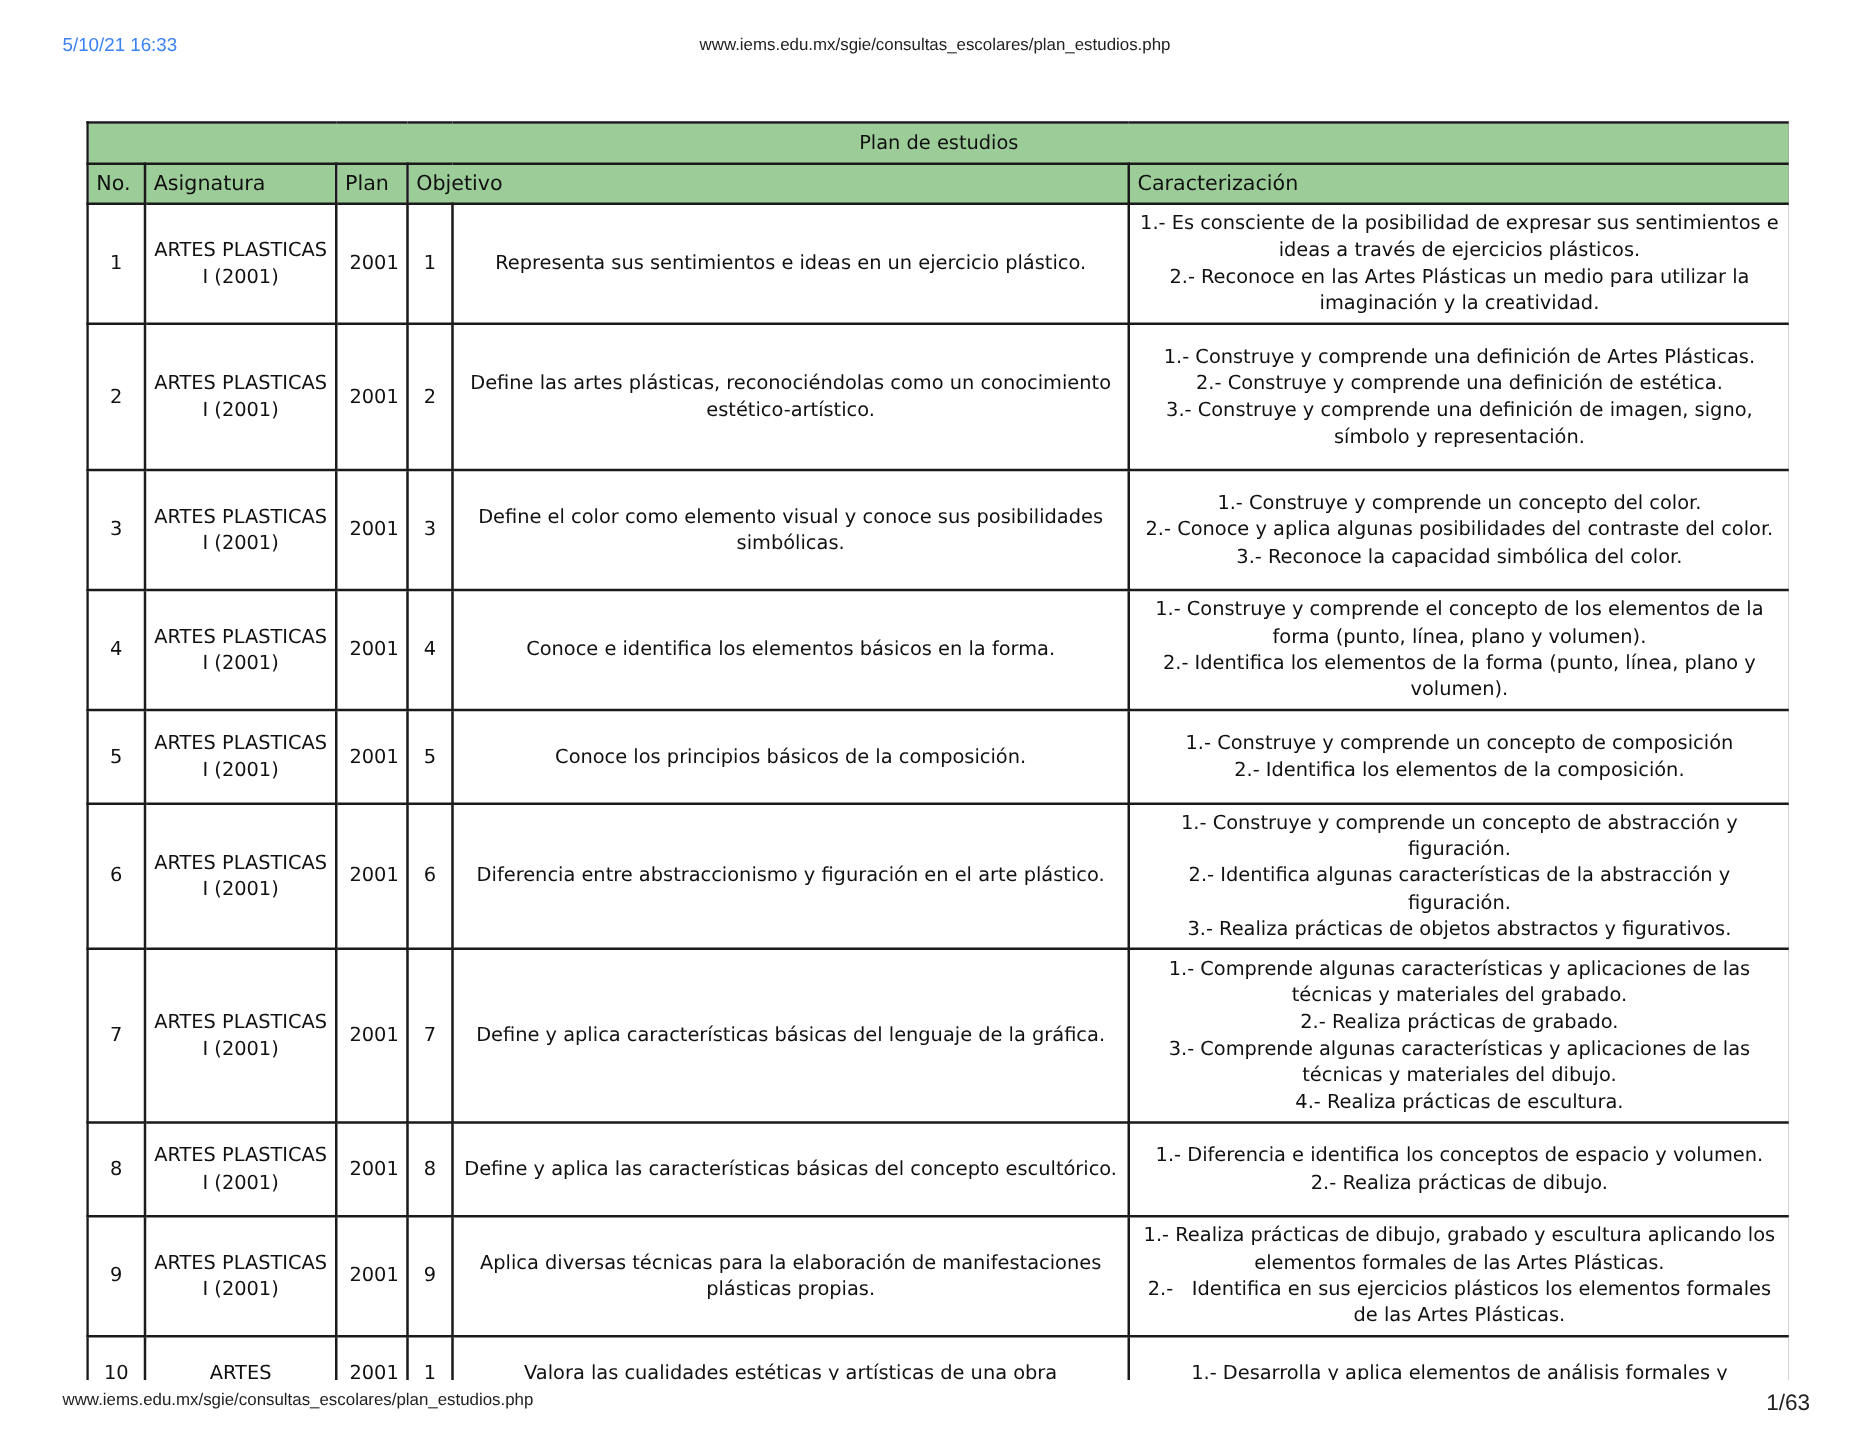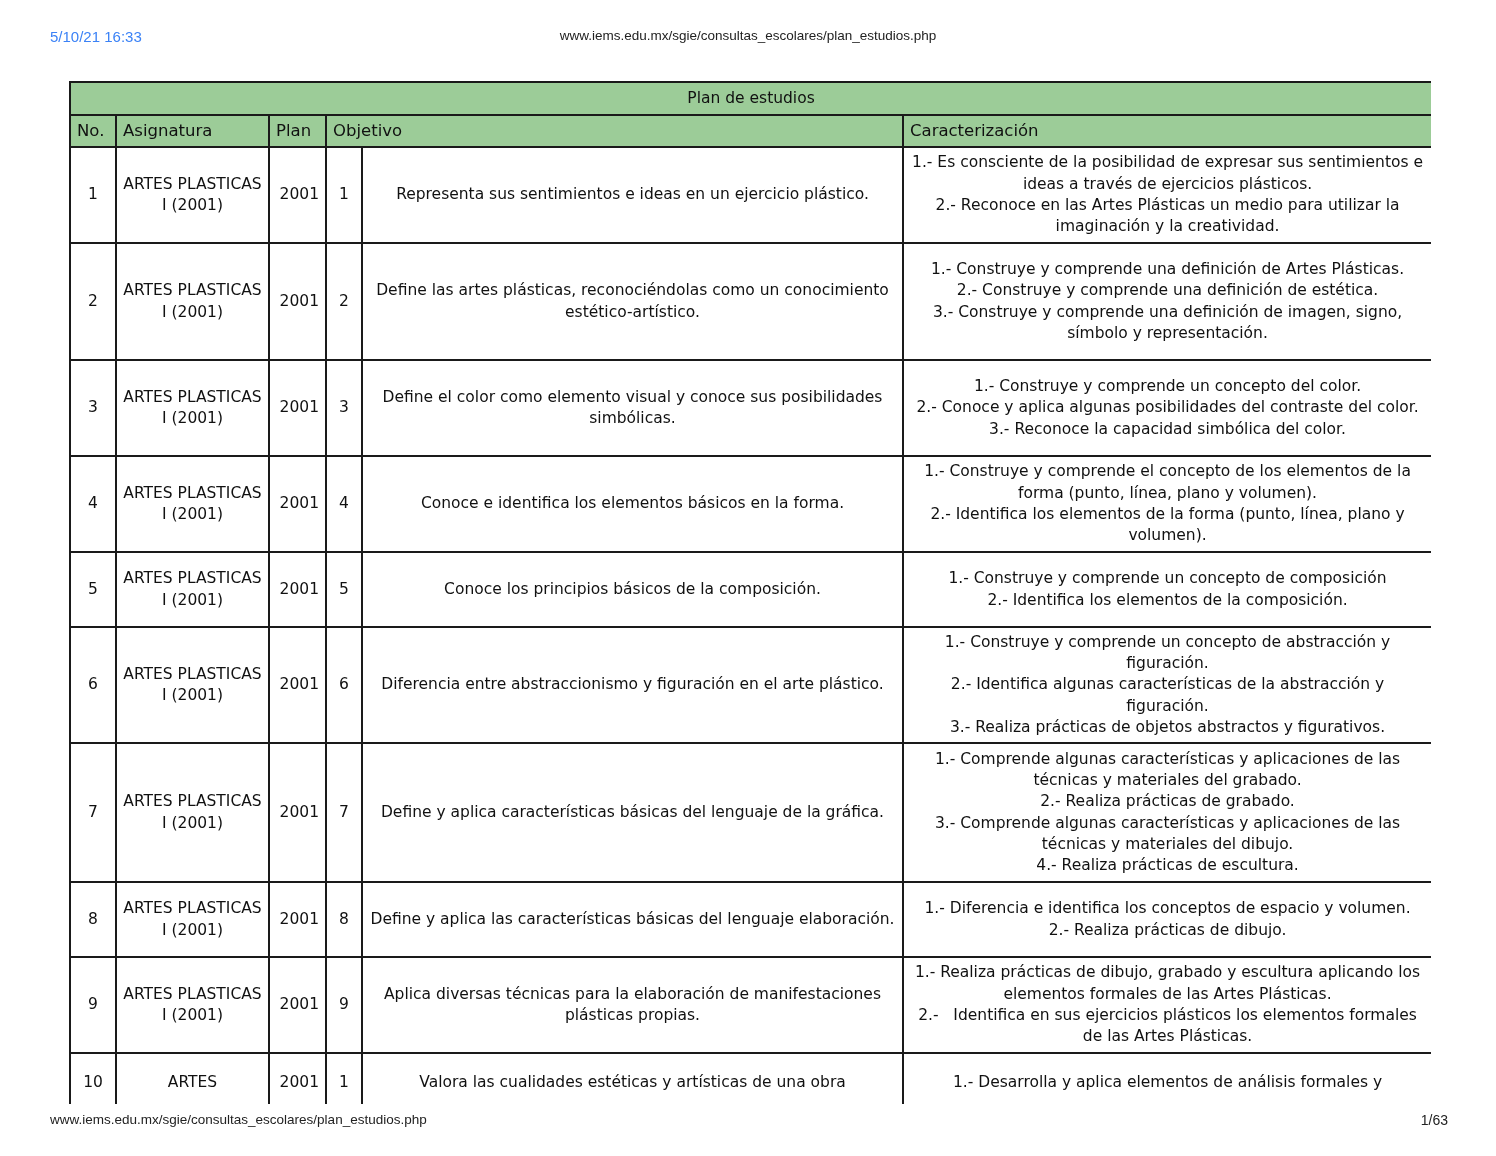--- a/index.html
+++ b/index.html
@@ -39,37 +39,38 @@
     top: 1112px;
     font-family: "Liberation Sans", sans-serif;
     font-size: 13.5px;
     color: #222;
   }
   .print-footer-right {
     position: absolute;
     right: 48px;
     top: 1112px;
     font-family: "Liberation Sans", sans-serif;
-    font-size: 14px;
+    font-size: 18px;
     color: #222;
   }
   .table-clip {
     position: absolute;
     left: 69px;
     top: 81px;
     width: 1362px;
     height: 1023px;
     overflow: hidden;
   }
   table.plan {
     border-collapse: collapse;
     width: 1362px;
     table-layout: fixed;
     font-size: 15.5px;
     line-height: 21.3px;
+    margin-top: 16px;
   }
   table.plan td, table.plan th {
     border: 2px solid #1a1a1a;
     padding: 0 6px;
     vertical-align: middle;
     font-weight: normal;
     overflow: hidden;
   }
   .title-row th {
     background: #9ccc98;
@@ -210,21 +211,21 @@
             <span class="car-line">3.- Comprende algunas características y aplicaciones de las técnicas y materiales del dibujo.</span>
             <span class="car-line">4.- Realiza prácticas de escultura.</span>
           </td>
   </tr>
 
   <tr style="height: 75px;">
     <td class="c-no">8</td>
     <td class="c-asig">ARTES PLASTICAS I (2001)</td>
     <td class="c-plan">2001</td>
     <td class="c-objn">8</td>
-    <td class="c-obj">Define y aplica las características básicas del lenguaje elaboración.</td>
+    <td class="c-obj">Define y aplica las características básicas del concepto escultórico.</td>
     <td class="c-car">
             <span class="car-line">1.- Diferencia e identifica los conceptos de espacio y volumen.</span>
             <span class="car-line">2.- Realiza prácticas de dibujo.</span>
           </td>
   </tr>
 
   <tr style="height: 96px;">
     <td class="c-no">9</td>
     <td class="c-asig">ARTES PLASTICAS I (2001)</td>
     <td class="c-plan">2001</td>

